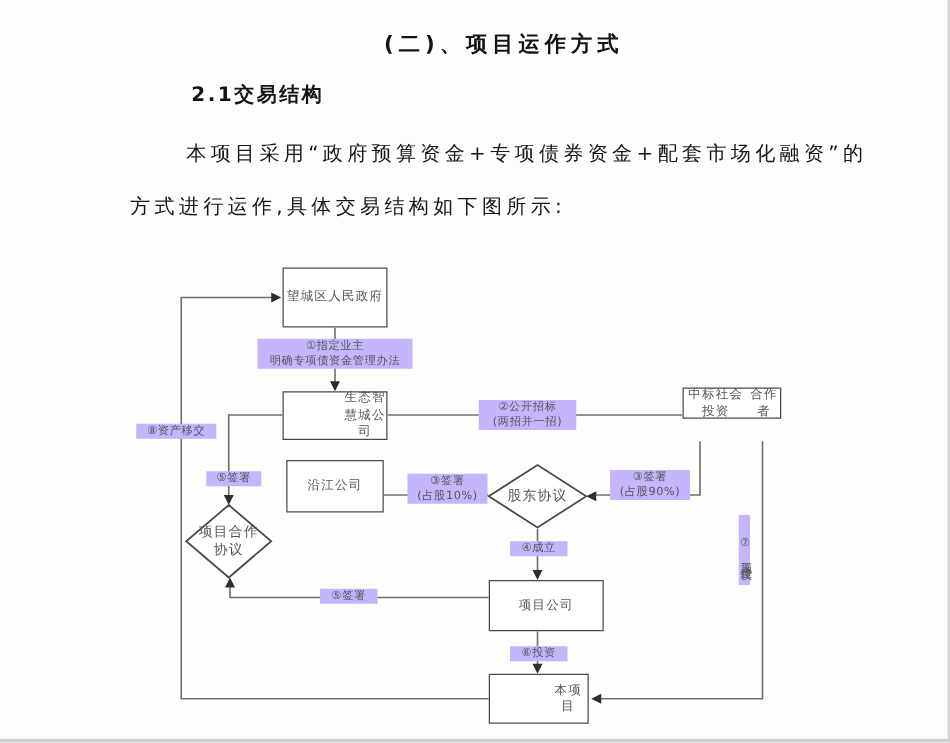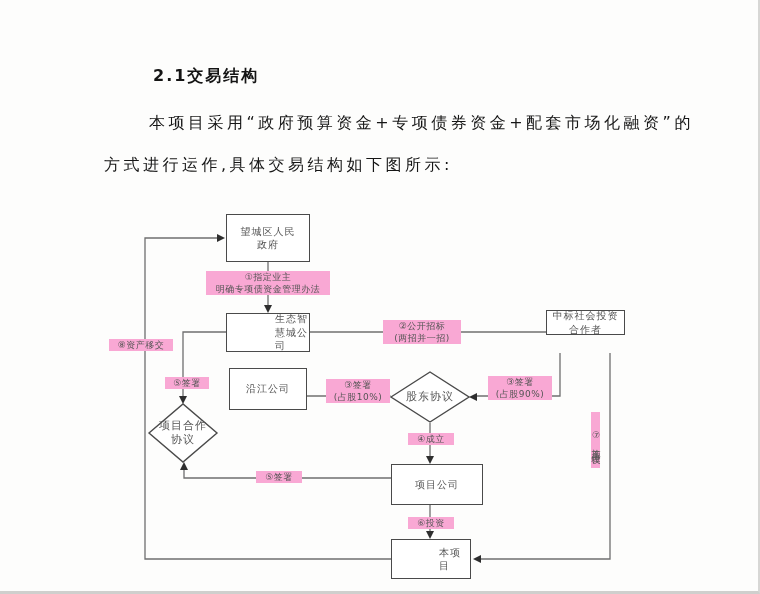--- a/index.html
+++ b/index.html
@@ -21,40 +21,41 @@
   }
   .para-line{position:absolute;font-size:16px;color:#161616;letter-spacing:3.5px;white-space:nowrap;}
   .para-line.l1{left:149px;top:113px;}
   .para-line.l2{left:104px;top:155px;}
 
   .flow{position:absolute;left:0;top:0;width:760px;height:594px;}
   svg.canvas{position:absolute;left:0;top:0;}
 
   .node{
     position:absolute;border:1.5px solid #4a4a4a;background:#fff;
-    display:flex;flex-direction:column;align-items:center;justify-content:center;
-    font-size:10px;color:#555;letter-spacing:1px;line-height:1.35;
+    display:flex;align-items:center;justify-content:center;
+    font-size:10px;color:#555;letter-spacing:1px;line-height:1.35;text-align:center;
   }
   .dtext{
     position:absolute;display:flex;flex-direction:column;align-items:center;justify-content:center;
     font-size:11px;color:#555;letter-spacing:1px;line-height:1.3;text-align:center;background:transparent;
   }
   .elabel{
-    position:absolute;font-size:9px;color:#555;background:#f9a8d4;
+    position:absolute;font-size:9px;color:#555;background:#c4b5fd;
     text-align:center;line-height:1.35;letter-spacing:0.5px;padding:0 1px;
   }
   .elabel.vert{
     writing-mode:vertical-rl;text-orientation:upright;letter-spacing:2px;line-height:1;padding:2px 0;
   }
 </style>
 </head>
 <body>
 
 <div class="page">
 
+  <div class="doc-title">(二)、项目运作方式</div>
   <div class="section-heading">2.1交易结构</div>
   <div class="para-line l1">本项目采用“政府预算资金+专项债券资金+配套市场化融资”的</div>
   <div class="para-line l2">方式进行运作,具体交易结构如下图所示:</div>
 
   <div class="flow">
 
     <svg class="canvas" width="760" height="594" viewBox="0 0 760 594">
       <g fill="none" stroke="#6f6f6f" stroke-width="1.3">
 
         <path d="M268,262 L268,308"></path>

